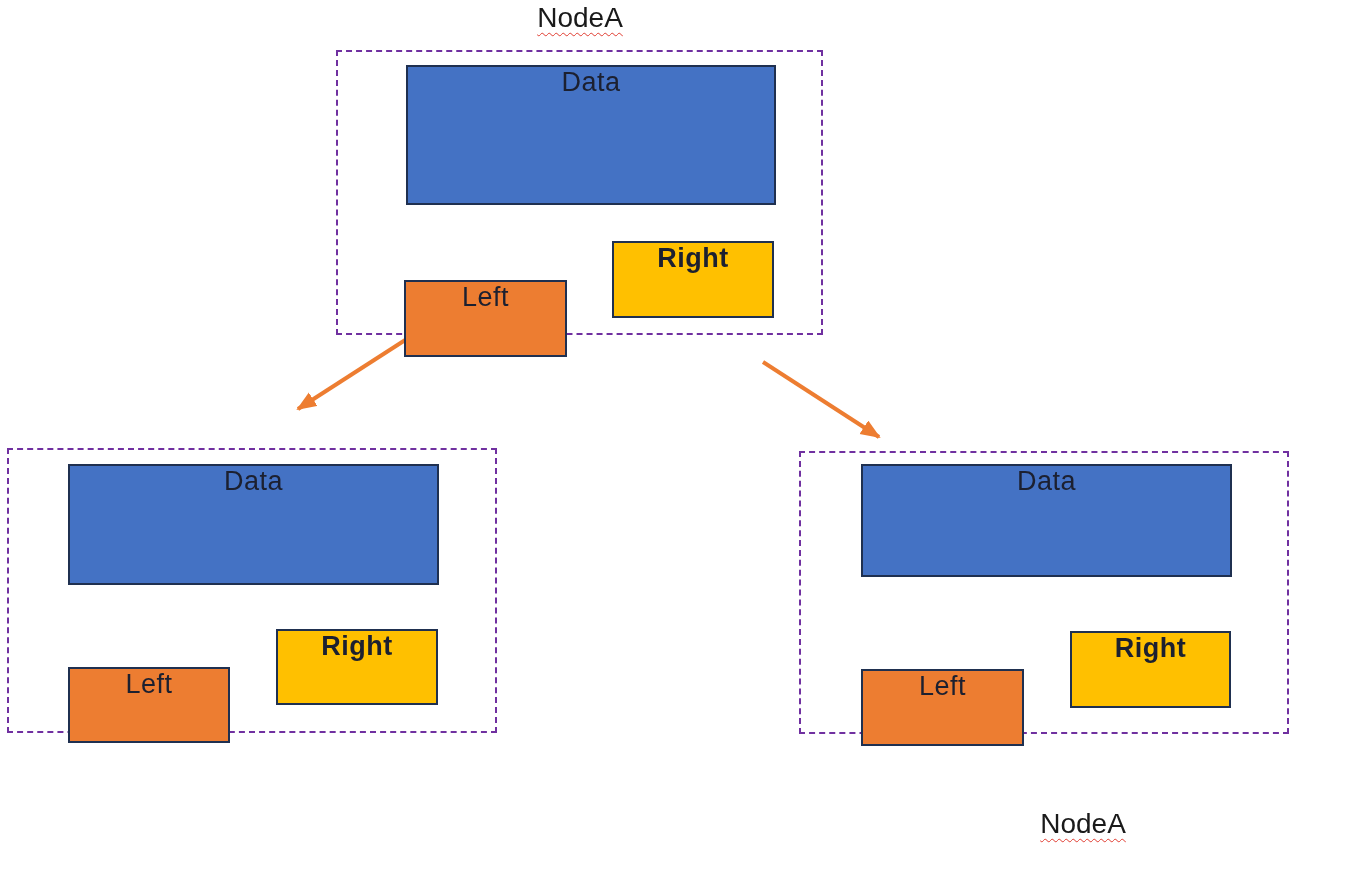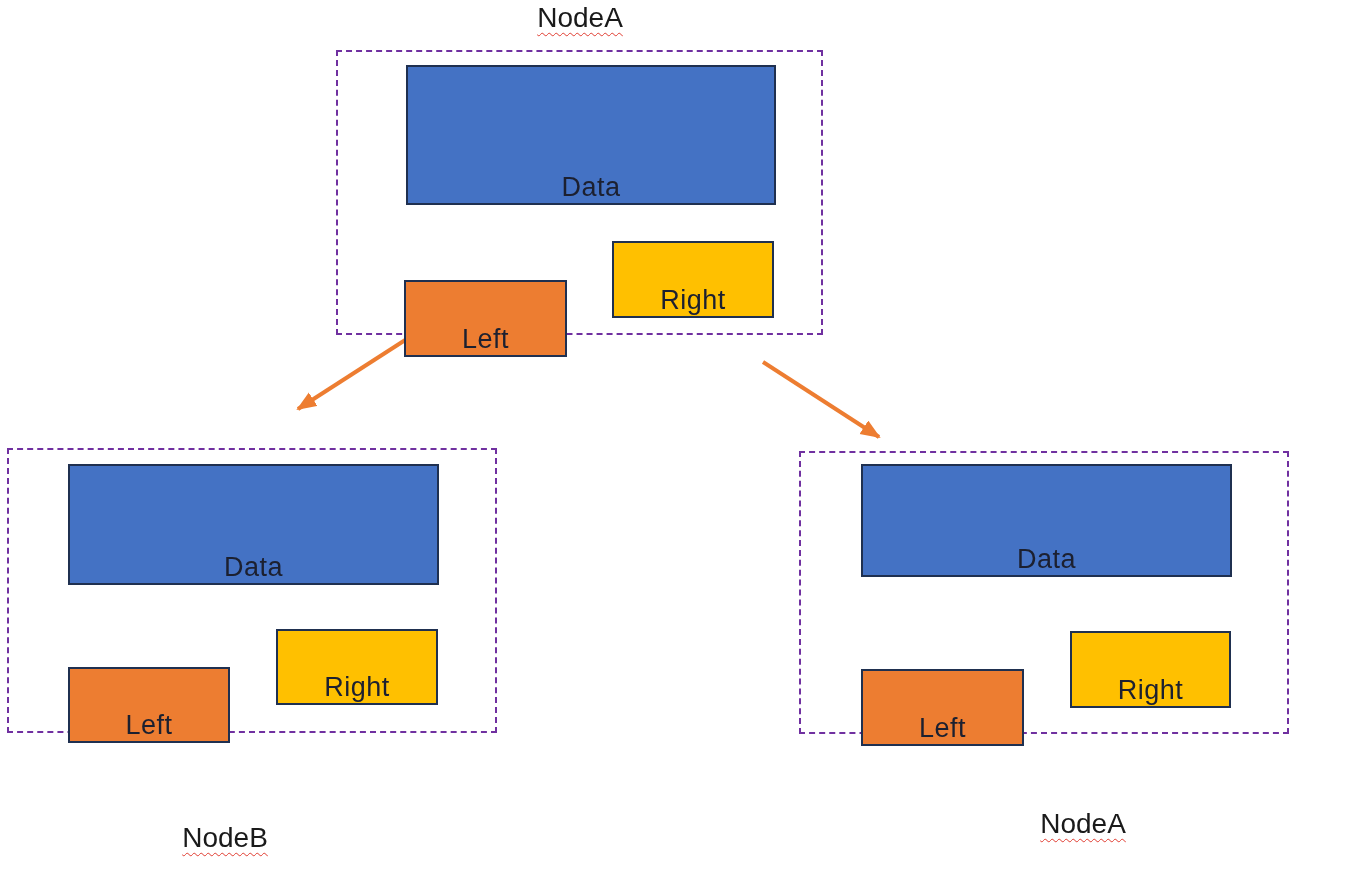--- a/index.html
+++ b/index.html
@@ -33,29 +33,29 @@
     position: absolute;
     border: 2px dashed var(--group-border, #7030A0);
     background: transparent;
     box-sizing: border-box;
   }
   .box {
     position: absolute;
     box-sizing: border-box;
     border: 2px solid var(--shape-border, #1F3050);
     display: flex;
-    align-items: flex-end;
+    align-items: flex-start;
     justify-content: center;
     font-size: 27px;
     color: var(--shape-text, #1c2030);
     letter-spacing: 0.5px;
   }
   .data-box  { background: var(--data-fill, #4472C4); }
   .left-box  { background: var(--left-fill, #ED7D31); margin-top: 38px; }
-  .right-box { background: var(--right-fill, #FFC000); }
+  .right-box { background: var(--right-fill, #FFC000); font-weight: bold; }
 
   .node-label {
     position: absolute;
     width: 160px;
     text-align: center;
     font-size: 28px;
     color: var(--label-text, #1a1a1a);
     text-decoration-line: underline;
     text-decoration-style: wavy;
     text-decoration-color: var(--spellcheck, #e03c31);
@@ -106,21 +106,20 @@
       <span>Data</span>
     </div>
     <div class="box left-box pos-a-left">
       <span>Left</span>
     </div>
     <div class="box right-box pos-a-right">
       <span>Right</span>
     </div>
   </div>
 
-  <div class="node-label pos-label-b">NodeB</div>
   <div class="node-group pos-b">
     <div class="box data-box pos-b-data">
       <span>Data</span>
     </div>
     <div class="box left-box pos-b-left">
       <span>Left</span>
     </div>
     <div class="box right-box pos-b-right">
       <span>Right</span>
     </div>

